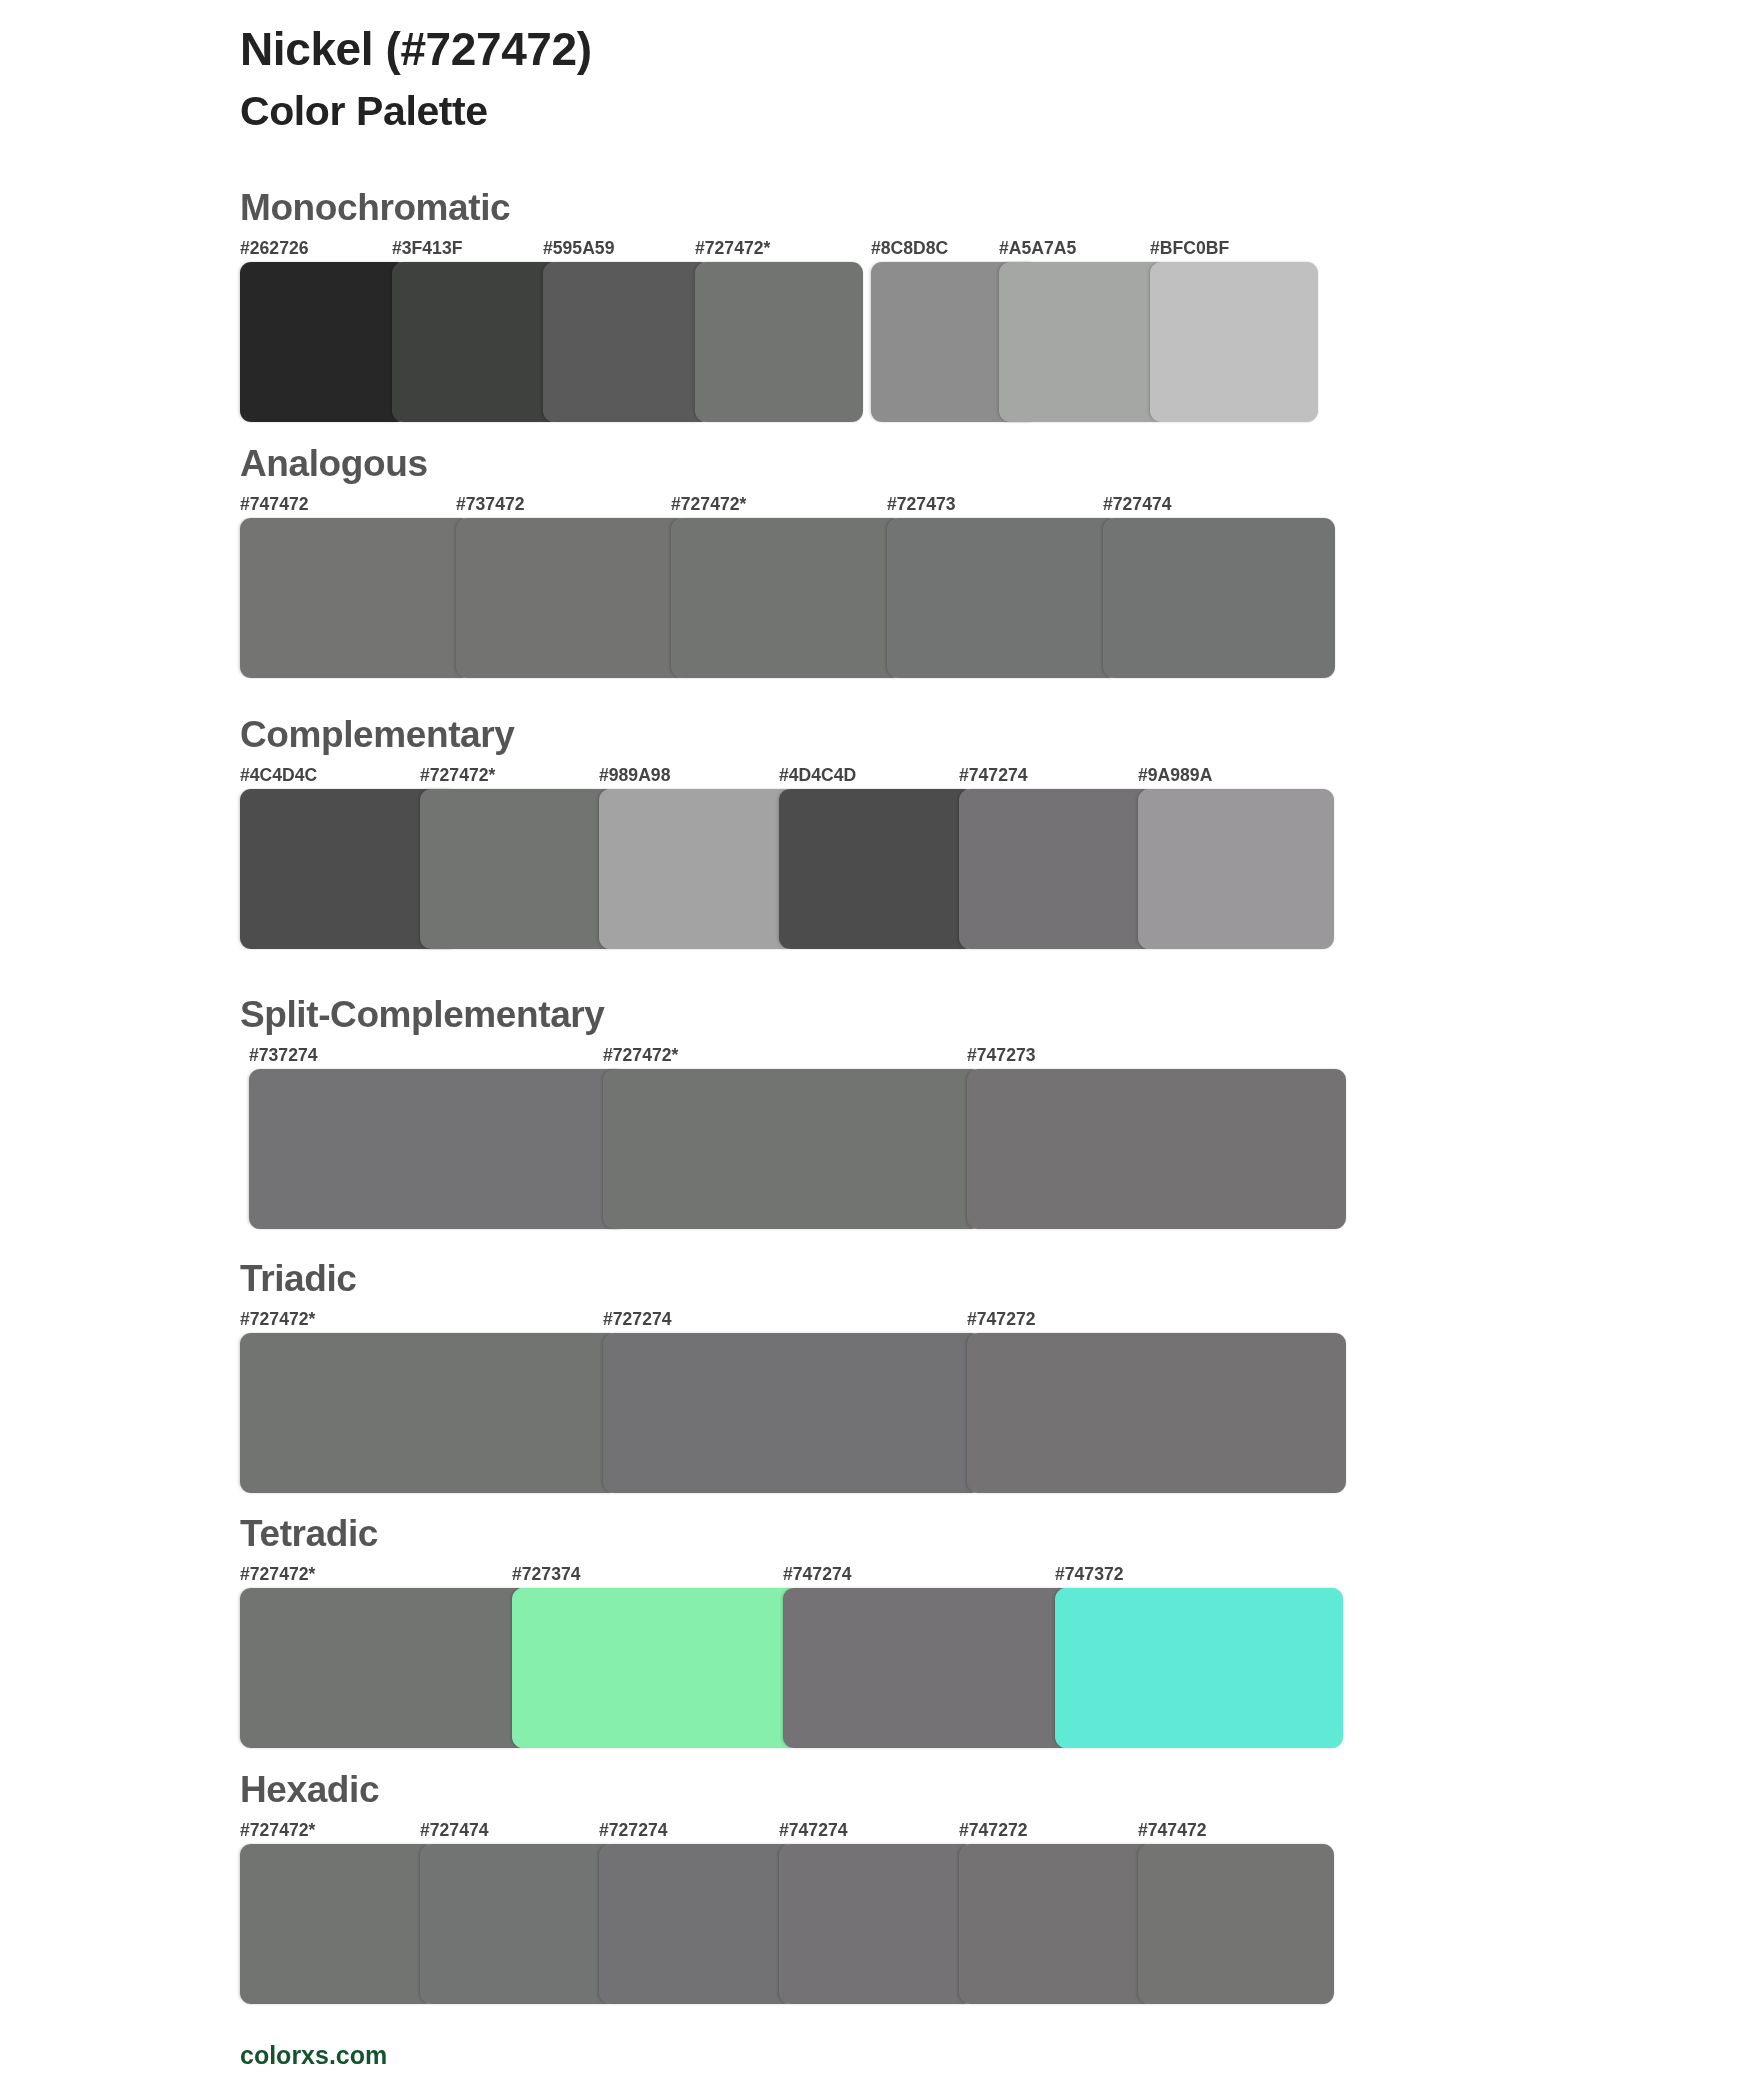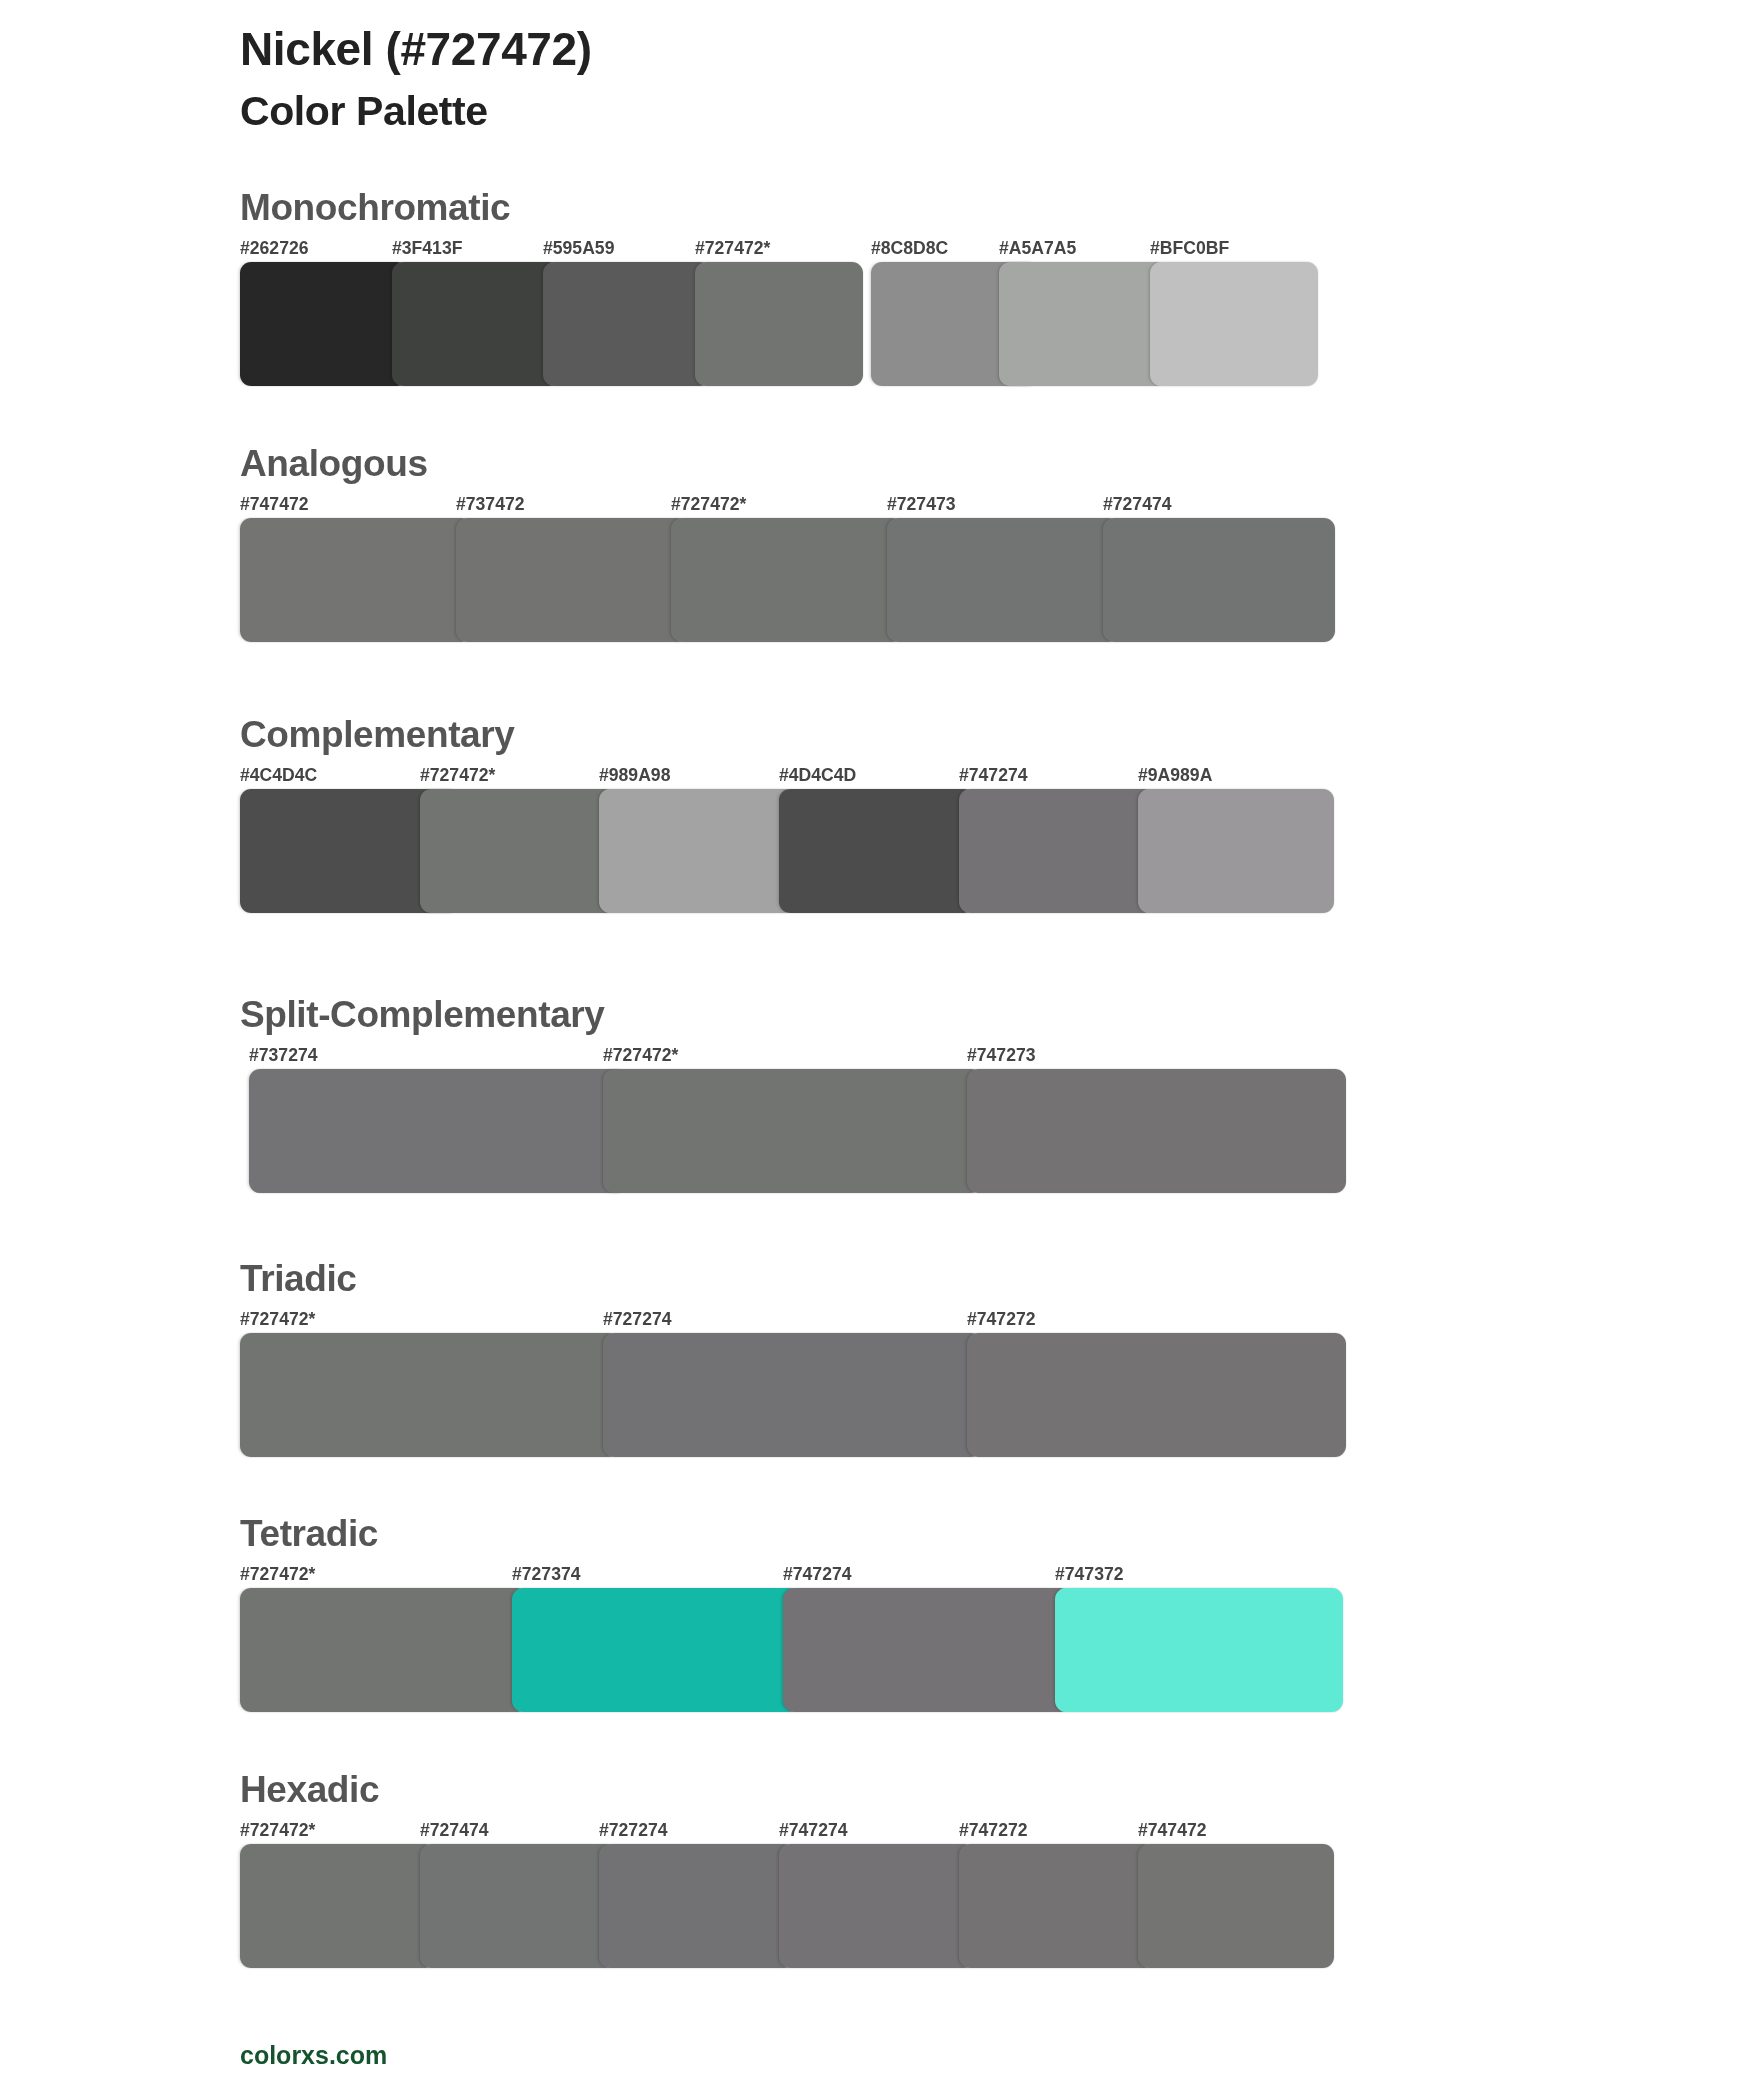--- a/index.html
+++ b/index.html
@@ -6,21 +6,21 @@
   body { width: 1757px; height: 2077px; position: relative; overflow: hidden;
          font-family: "Liberation Sans", "DejaVu Sans", sans-serif; }
   .title { position: absolute; left: 240px; top: 21px; margin: 0;
            font-size: 46px; font-weight: 700; color: #222222; letter-spacing: -0.4px; line-height: 56px; white-space: nowrap; }
   .subtitle { position: absolute; left: 240px; top: 86px; margin: 0;
               font-size: 41px; font-weight: 700; color: #222222; letter-spacing: -0.4px; line-height: 51px; white-space: nowrap; }
   .section { position: absolute; left: 0; width: 1757px; }
   .section-title { position: absolute; left: 240px; margin: 0; font-size: 37px; font-weight: 700;
                    color: #555555; letter-spacing: -0.4px; line-height: 45px; white-space: nowrap; }
   .swatch-row { position: absolute; left: 240px; height: 160px; }
-  .swatch { position: absolute; top: 0; height: 124px; border-radius: 11.2px;
+  .swatch { position: absolute; top: 0; height: 160px; border-radius: 11.2px;
             box-shadow: -1.6px 0 2.4px rgba(0,0,0,0.10), 0 0 0 0.8px rgba(0,0,0,0.05); }
   .swatch-label { position: absolute; top: -24px; left: 0; font-size: 17.6px; font-weight: 700;
                   color: #444444; white-space: nowrap; line-height: 21px; }
   .footer { position: absolute; left: 240px; top: 2041px; font-size: 25px; font-weight: 700; color: #14532d; }
 </style>
 </head>
 <body>
 
 <h1 class="title">Nickel (#727472)</h1>
 <h2 class="subtitle">Color Palette</h2>
@@ -122,21 +122,21 @@
           <span class="swatch-label">#747272</span>
         </div>
       </div>
     </div>
     <div class="section" style="top: 1511px;">
       <h3 class="section-title" style="top: 0px;">Tetradic</h3>
       <div class="swatch-row" style="top: 77px;">
         <div class="swatch" title="#727472" style="left: 0px; width: 288px; z-index: 1; background: rgb(114, 116, 114);">
           <span class="swatch-label">#727472*</span>
         </div>
-        <div class="swatch" title="#727374" style="left: 272px; width: 288px; z-index: 2; background: #14b8a6;">
+        <div class="swatch" title="#727374" style="left: 272px; width: 288px; z-index: 2; background: #86efac;">
           <span class="swatch-label">#727374</span>
         </div>
         <div class="swatch" title="#747274" style="left: 543px; width: 288px; z-index: 3; background: rgb(116, 114, 116);">
           <span class="swatch-label">#747274</span>
         </div>
         <div class="swatch" title="#747372" style="left: 815px; width: 288px; z-index: 4; background: #5eead4;">
           <span class="swatch-label">#747372</span>
         </div>
       </div>
     </div>

